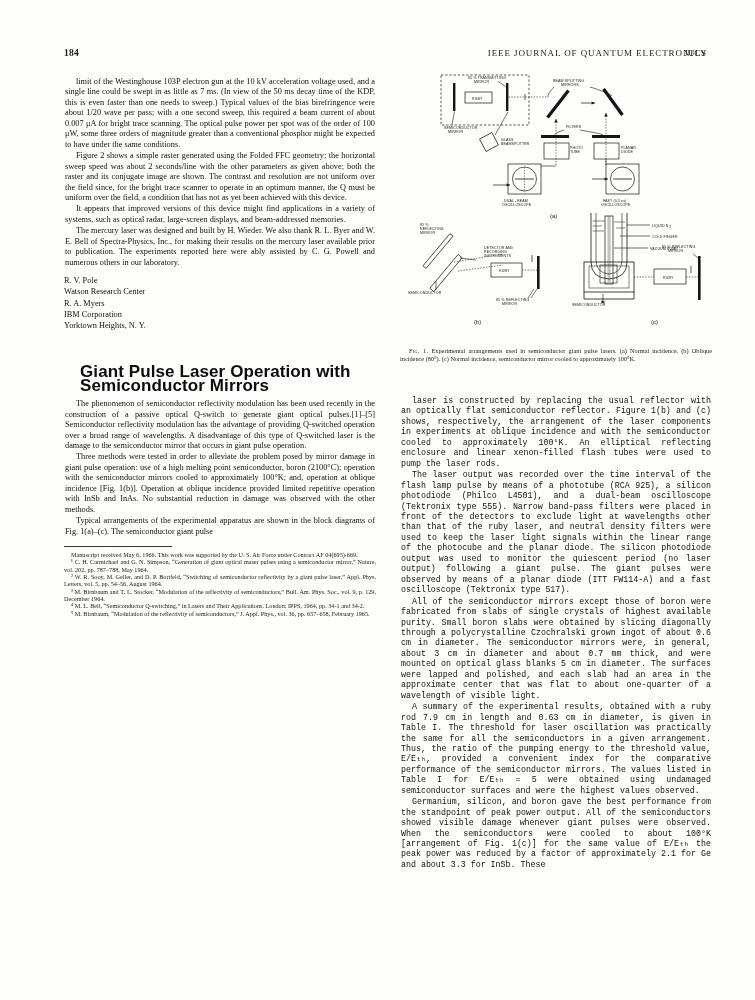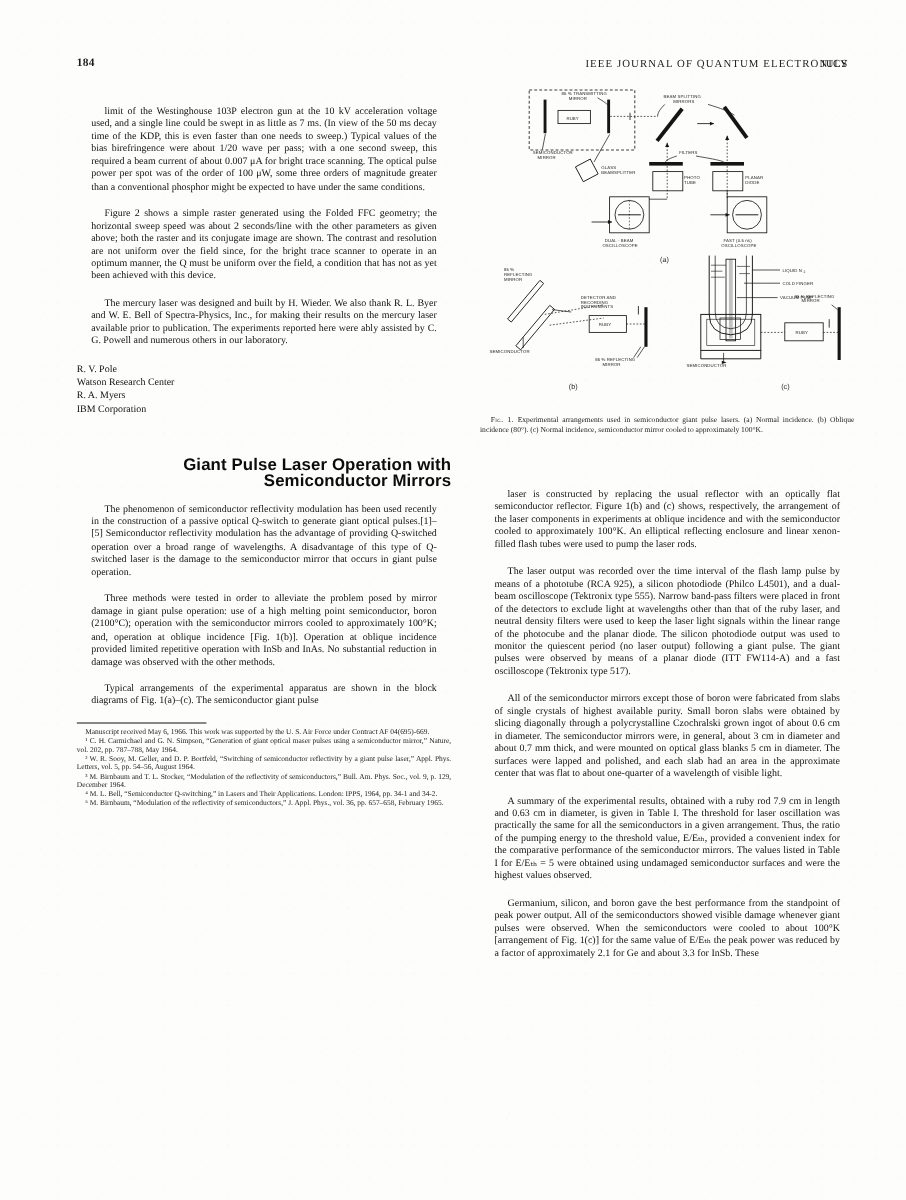--- a/index.html
+++ b/index.html
@@ -67,24 +67,24 @@
   
   .col {
     position: absolute;
     width: 312px;
     font-size: 8.3px;
     line-height: 10.45px;
     text-align: justify;
     color: #111;
   }
   .col-left  { left: 64px;  top: 76px; }
-  .col-right { left: 400px; top: 76px; }
+  .col-right { left: 400px; top: 76px; font-family: Liberation Mono, monospace; }
 
   .col p {
-    margin: 12px;
+    margin: 1px;
     text-indent: 11px;
     hyphens: auto;
   }
 
   .smallcaps-head {
     text-align: center;
     font-size: 7.6px;
     letter-spacing: 1.1px;
     text-transform: uppercase;
     margin: 8px 0 5px 0;
@@ -94,26 +94,26 @@
   .signoff {
     text-align: left;
     font-size: 8.3px;
     line-height: 11.2px;
     margin-top: 7px;
     text-indent: 0;
   }
 
   .art-title {
     font-family: "Liberation Sans", "DejaVu Sans", sans-serif;
-    font-size: 14px;
+    font-size: 17px;
     line-height: 13.5px;
     font-weight: bold;
-    text-align: right;
+    text-align: left;
     text-indent: 0;
-    margin: 0 0 7px 4px;
+    margin: 0 0 7px 16px;
     letter-spacing: .1px;
     color: #0c0c0c;
   }
 
   .rule {
     border: 0;
     border-top: 1px solid #3a3a3a;
     width: 108px;
     margin: 9px 0 4px 0;
   }
@@ -171,28 +171,30 @@
 
   <div class="runhead">
     <span class="folio">184</span>
     <span class="journal">IEEE JOURNAL OF QUANTUM ELECTRONICS</span>
     <span class="month">JULY</span>
   </div>
 
   <div class="col col-left">
     <p>limit of the Westinghouse 103P electron gun at the 10 kV acceleration voltage used, and a single line could be swept in as little as 7 ms. (In view of the 50 ms decay time of the KDP, this is even faster than one needs to sweep.) Typical values of the bias birefringence were about 1/20 wave per pass; with a one second sweep, this required a beam current of about 0.007 μA for bright trace scanning. The optical pulse power per spot was of the order of 100 μW, some three orders of magnitude greater than a conventional phosphor might be expected to have under the same conditions.</p>
     <p>Figure 2 shows a simple raster generated using the Folded FFC geometry; the horizontal sweep speed was about 2 seconds/line with the other parameters as given above; both the raster and its conjugate image are shown. The contrast and resolution are not uniform over the field since, for the bright trace scanner to operate in an optimum manner, the Q must be uniform over the field, a condition that has not as yet been achieved with this device.</p>
+    <p>It appears that improved versions of this device might find applications in a variety of systems, such as optical radar, large-screen displays, and beam-addressed memories.</p>
 
     <p>The mercury laser was designed and built by H. Wieder. We also thank R. L. Byer and W. E. Bell of Spectra-Physics, Inc., for making their results on the mercury laser available prior to publication. The experiments reported here were ably assisted by C. G. Powell and numerous others in our laboratory.</p>
 
     <div class="signoff">
       <div>R. V. Pole</div>
       <div>Watson Research Center</div>
       <div>R. A. Myers</div>
       <div>IBM Corporation</div>
+      <div>Yorktown Heights, N. Y.</div>
     </div>
 
     <div style="height:34px"></div>
 
     <h2 class="art-title">Giant Pulse Laser Operation with Semiconductor Mirrors</h2>
 
     <p>The phenomenon of semiconductor reflectivity modulation has been used recently in the construction of a passive optical Q-switch to generate giant optical pulses.[1]–[5] Semiconductor reflectivity modulation has the advantage of providing Q-switched operation over a broad range of wavelengths. A disadvantage of this type of Q-switched laser is the damage to the semiconductor mirror that occurs in giant pulse operation.</p>
     <p>Three methods were tested in order to alleviate the problem posed by mirror damage in giant pulse operation: use of a high melting point semiconductor, boron (2100°C); operation with the semiconductor mirrors cooled to approximately 100°K; and, operation at oblique incidence [Fig. 1(b)]. Operation at oblique incidence provided limited repetitive operation with InSb and InAs. No substantial reduction in damage was observed with the other methods.</p>
     <p>Typical arrangements of the experimental apparatus are shown in the block diagrams of Fig. 1(a)–(c). The semiconductor giant pulse</p>
 

